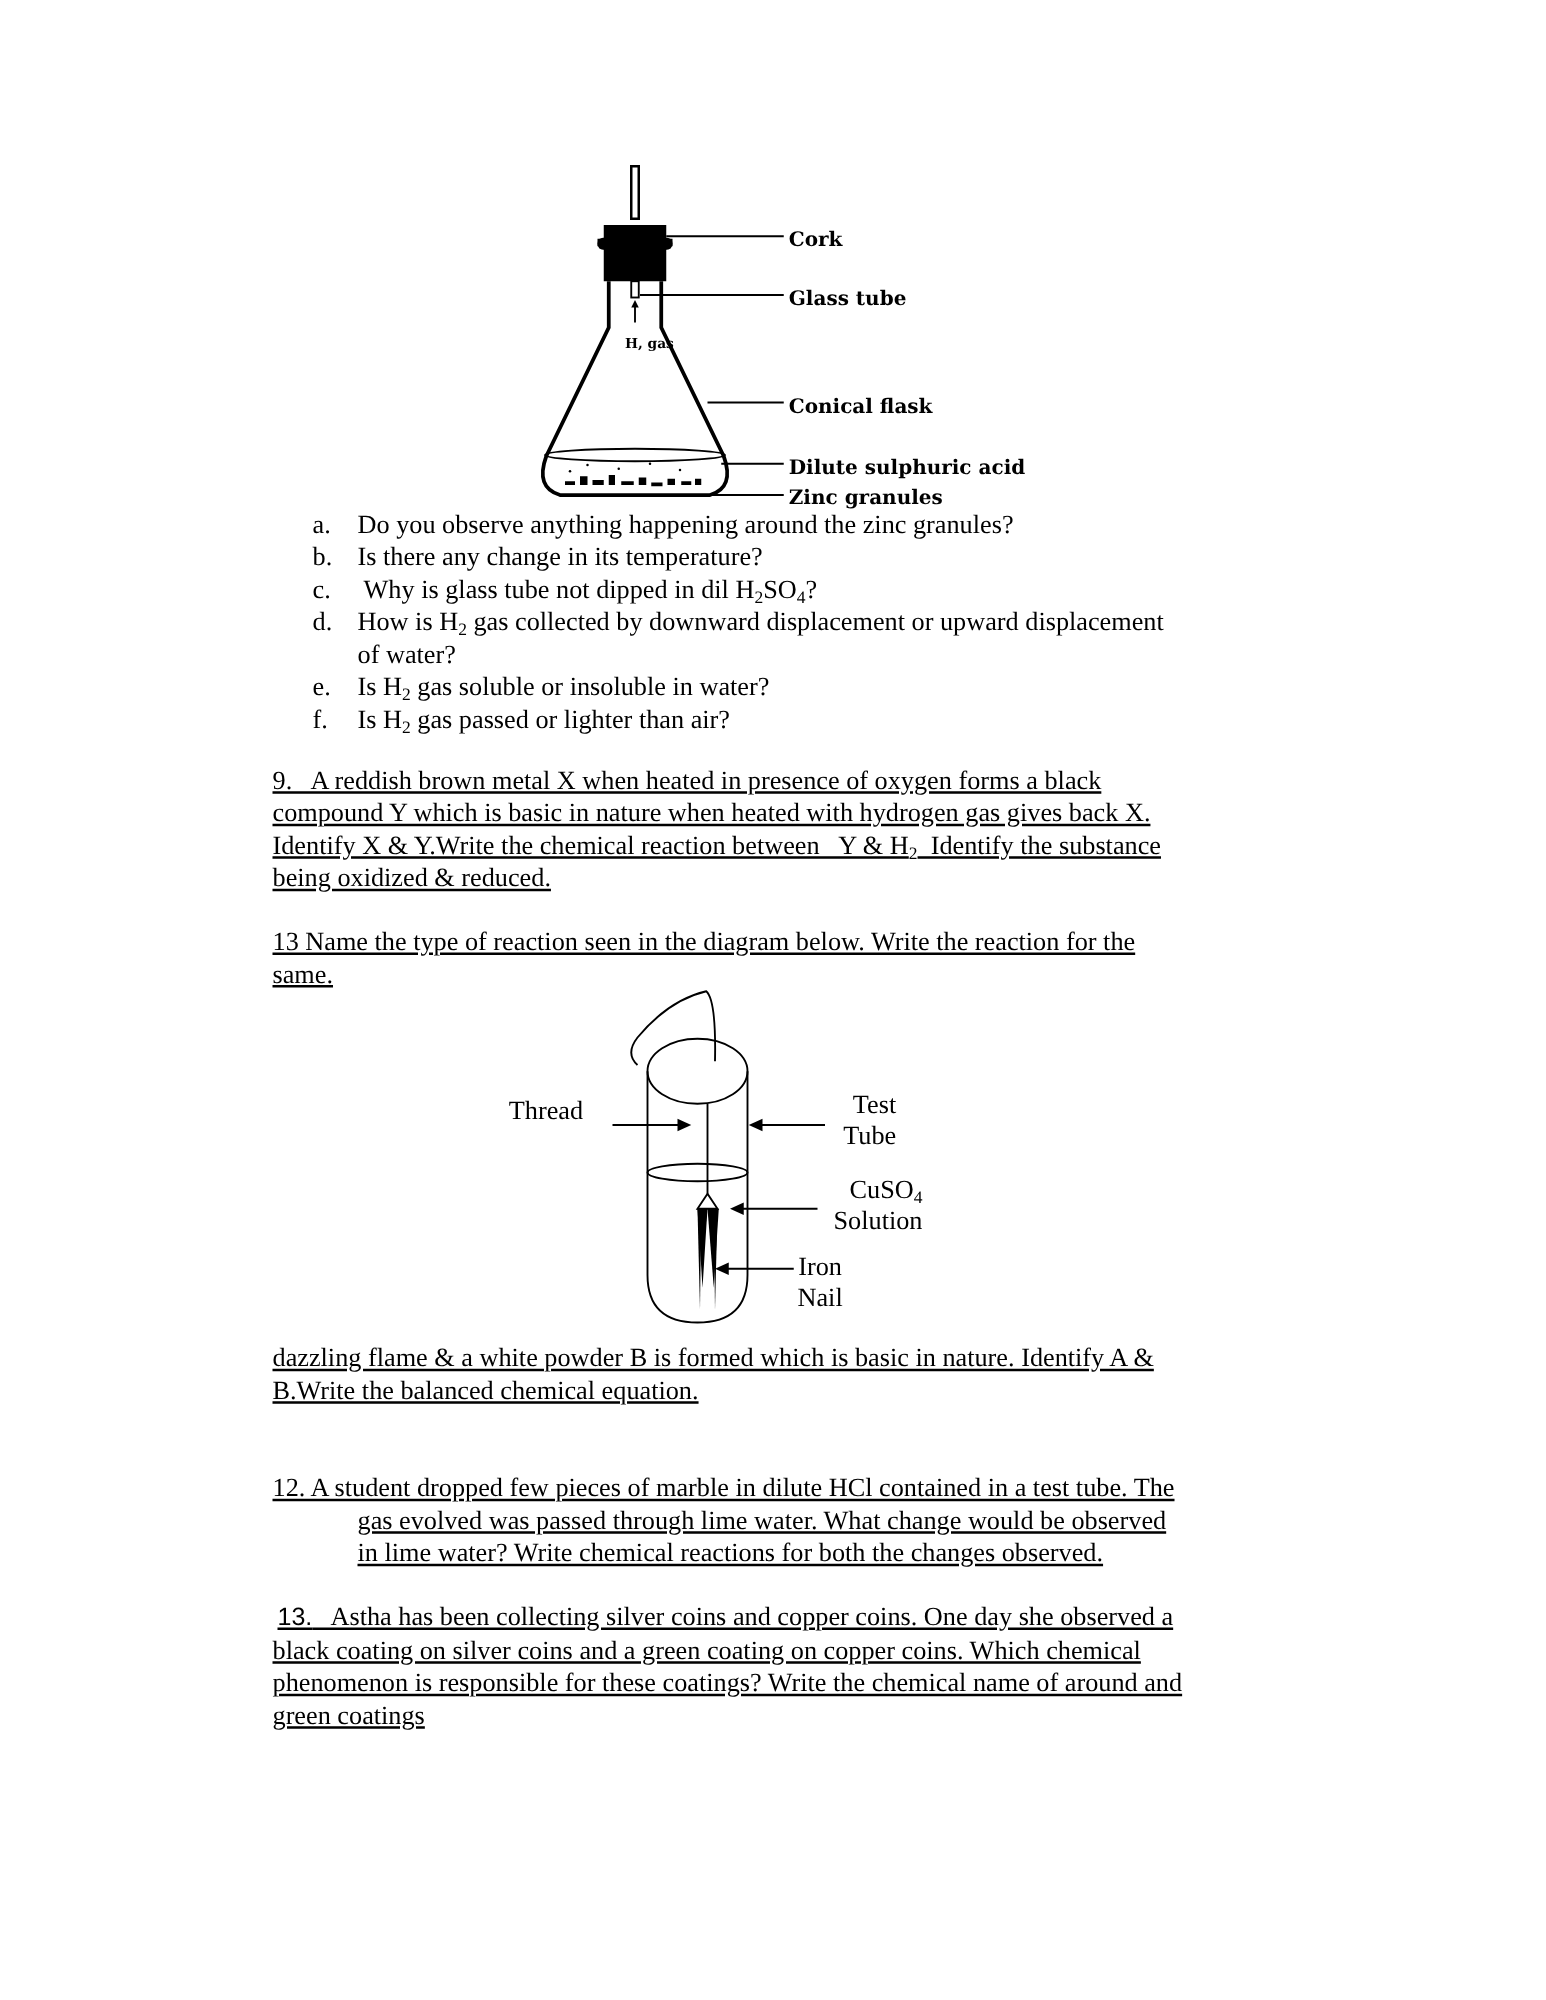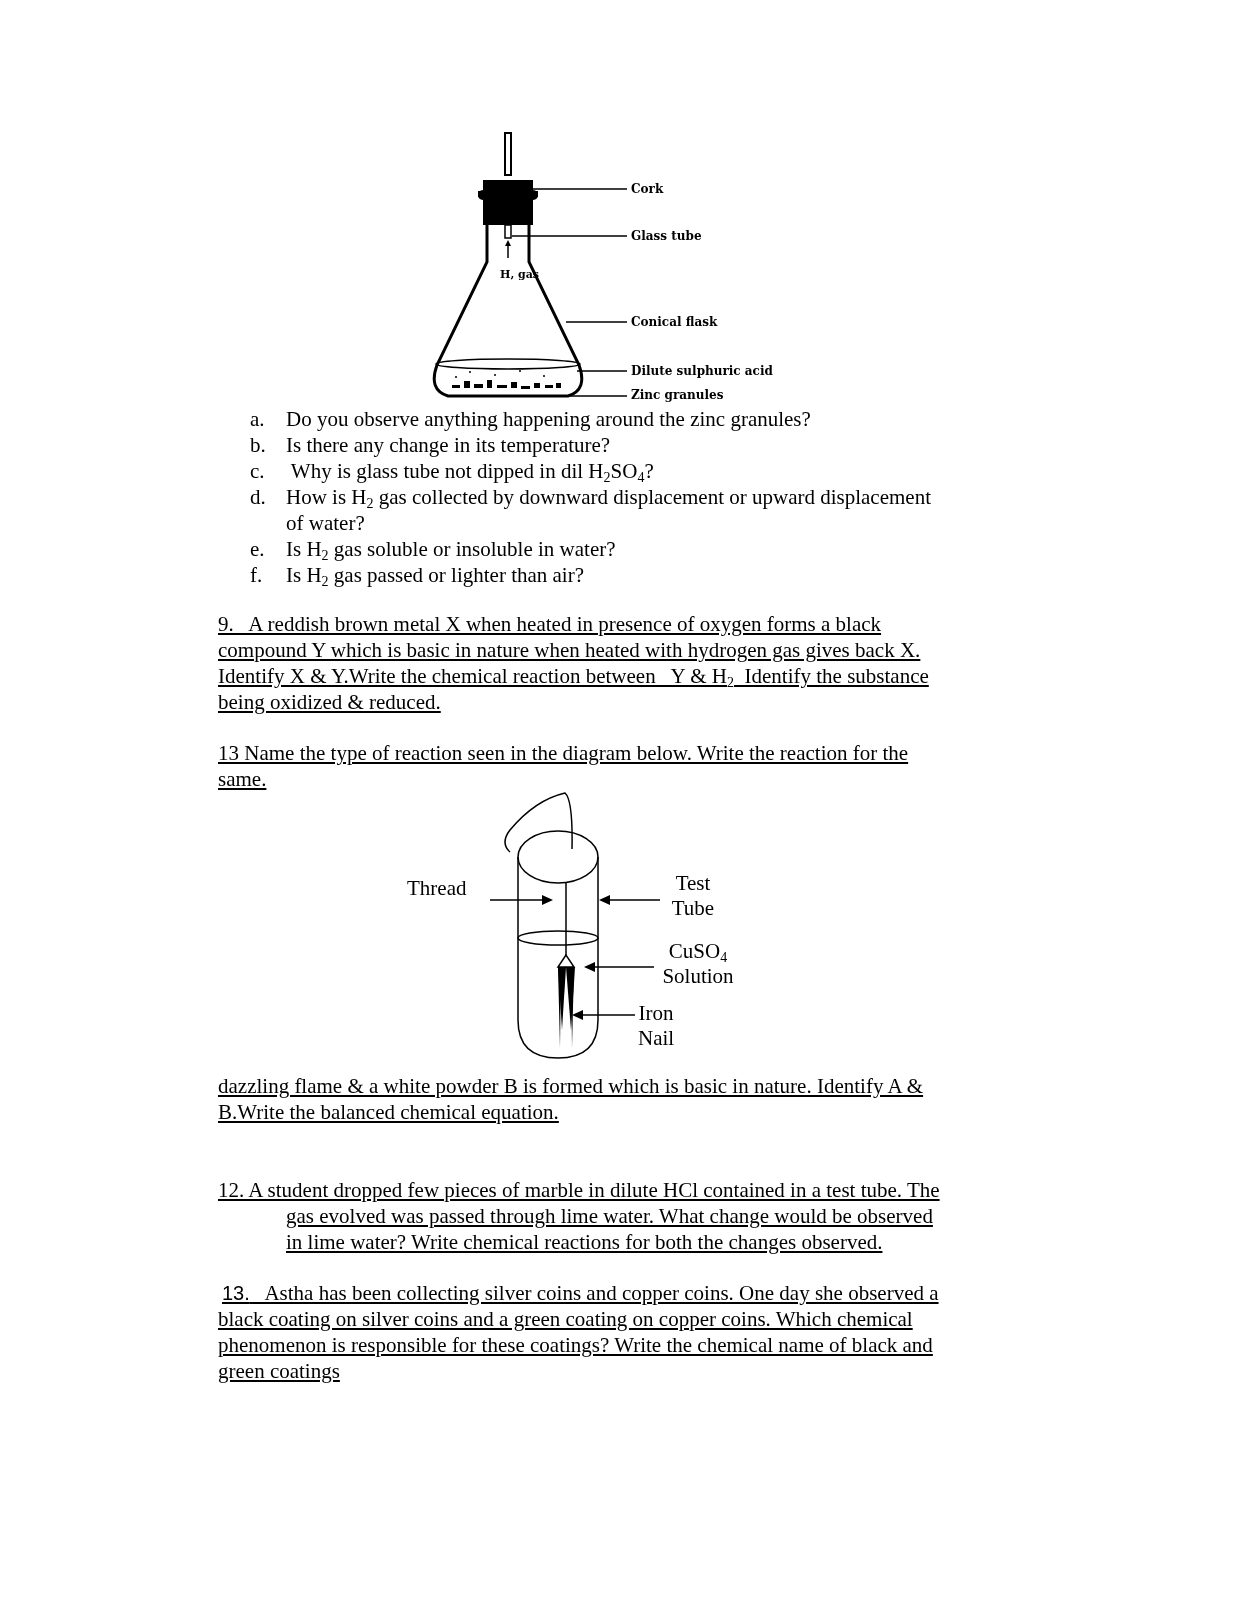--- a/index.html
+++ b/index.html
@@ -1,21 +1,21 @@
 <!DOCTYPE html>
 <html><head>
 <meta charset="utf-8">
 <style>
   html, body { margin: 0; padding: 0; background: #ffffff; }
   body { width: 1237px; height: 1600px; position: relative; overflow: hidden;
          font-family: "Liberation Serif", serif; color: #000; }
   .abs { position: absolute; }
   .txt { font-size: 21px; line-height: 26px; white-space: nowrap; }
-  .lbl-sm { font-family: "DejaVu Serif", serif; font-size: 12px; font-weight: bold; white-space: nowrap; }
-  .lbl-md { font-size: 21px; line-height: 25px; text-align: center; white-space: nowrap; }
+  .lbl-sm { font-family: "DejaVu Serif", serif; font-size: 16px; font-weight: bold; white-space: nowrap; }
+  .lbl-md { font-size: 21px; line-height: 25px; text-align: right; white-space: nowrap; }
   .para { font-size: 21px; line-height: 26px; text-align: justify; text-align-last: left; text-decoration: underline; }
   .sub { font-size: 14px; vertical-align: -4px; line-height: 0; }
   svg { position: absolute; overflow: visible; }
   .row { display: flex; }
   .ltr { width: 36px; flex: none; }
 </style>
 </head>
 <body>
 
 <div>
@@ -163,15 +163,15 @@
 
 <div class="abs para" style="left:218px;top:1177px;width:776px">
   <div style="white-space:pre">12. A student dropped few pieces of marble in dilute HCl contained in a test tube. The</div>
   <div style="white-space:pre;padding-left:68px">gas evolved was passed through lime water. What change would be observed</div>
   <div style="white-space:pre;padding-left:68px">in lime water? Write chemical reactions for both the changes observed.</div>
 </div>
 
 <div class="abs para" style="left:218px;top:1280px;width:776px">
   <div style="white-space:pre"><span style="font-family:'Liberation Sans',sans-serif;font-size:20px;padding-left:4px">13.</span><span>   Astha has been collecting silver coins and copper coins. One day she observed a</span></div>
   <div style="white-space:pre">black coating on silver coins and a green coating on copper coins. Which chemical</div>
-  <div style="white-space:pre">phenomenon is responsible for these coatings? Write the chemical name of black and</div>
+  <div style="white-space:pre">phenomenon is responsible for these coatings? Write the chemical name of around and</div>
   <div style="white-space:pre">green coatings</div>
 </div>
 
 </body></html>

